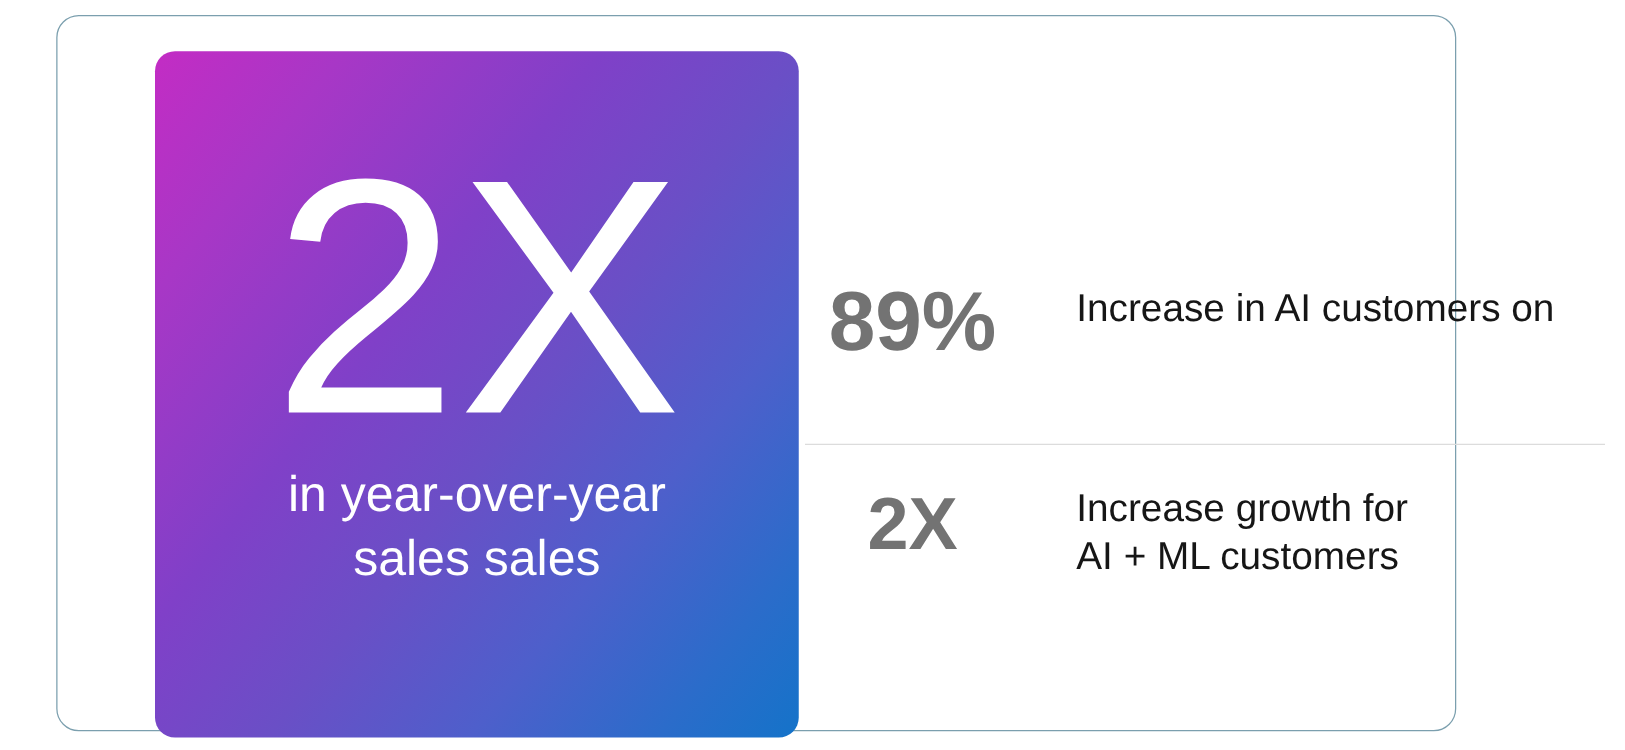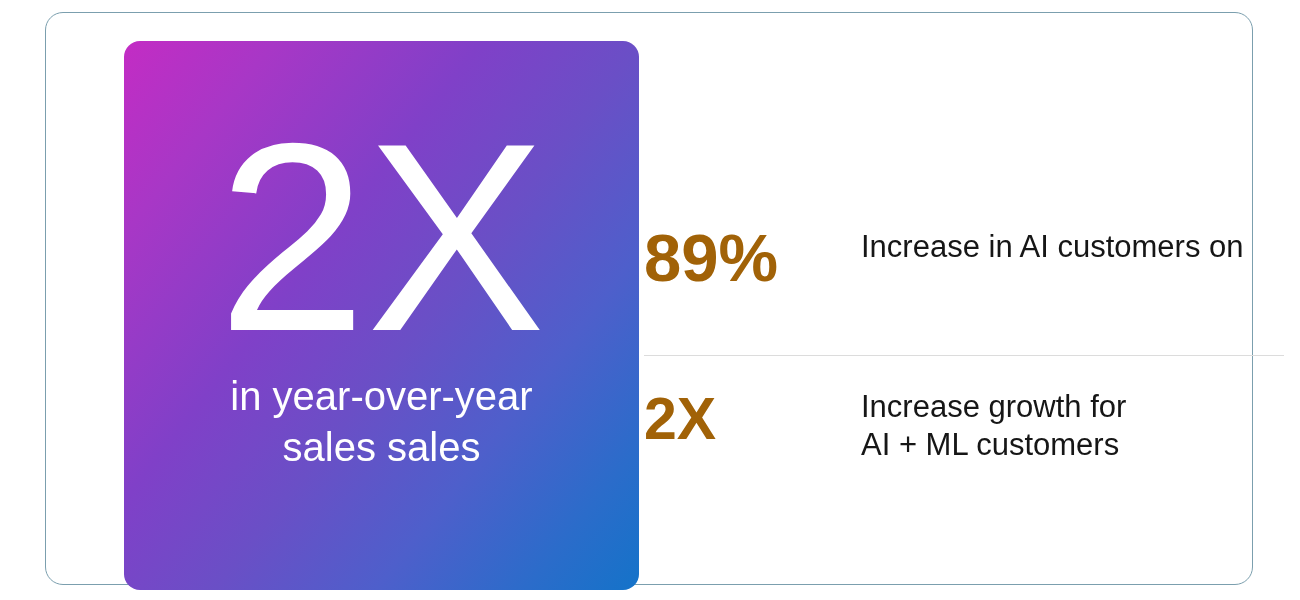--- a/index.html
+++ b/index.html
@@ -12,21 +12,21 @@
     height: 600px;
     font-family: "Liberation Sans", sans-serif;
     overflow: hidden;
   }
 
   
   #slide-frame {
     position: absolute;
     left: 45px;
     top: 12px;
-    width: 1208px;
+    width: 1120px;
     height: 573px;
     box-sizing: border-box;
     border: 1px solid #7b9fae;
     border-radius: 18px;
     background: #ffffff;
   }
 
   
   #gradient-card {
     position: absolute;
@@ -87,24 +87,24 @@
     display: flex;
     align-items: flex-start;
   }
 
   #stat-row-1 { top: 183px; }
   #stat-row-2 { top: 343px; }
 
   .stat-figure {
     width: 200px;
     flex: 0 0 200px;
-    text-align: left;
+    text-align: center;
     padding-right: 28px;
     box-sizing: border-box;
-    color: #a16207;
+    color: #737373;
     font-weight: 700;
     line-height: 1;
     white-space: nowrap;
   }
   #stat-figure-1 { font-size: 67px; }
   #stat-figure-2 { font-size: 59px; padding-top: 6px; }
 
   .stat-text {
     flex: 1 1 auto;
     color: #161616;

